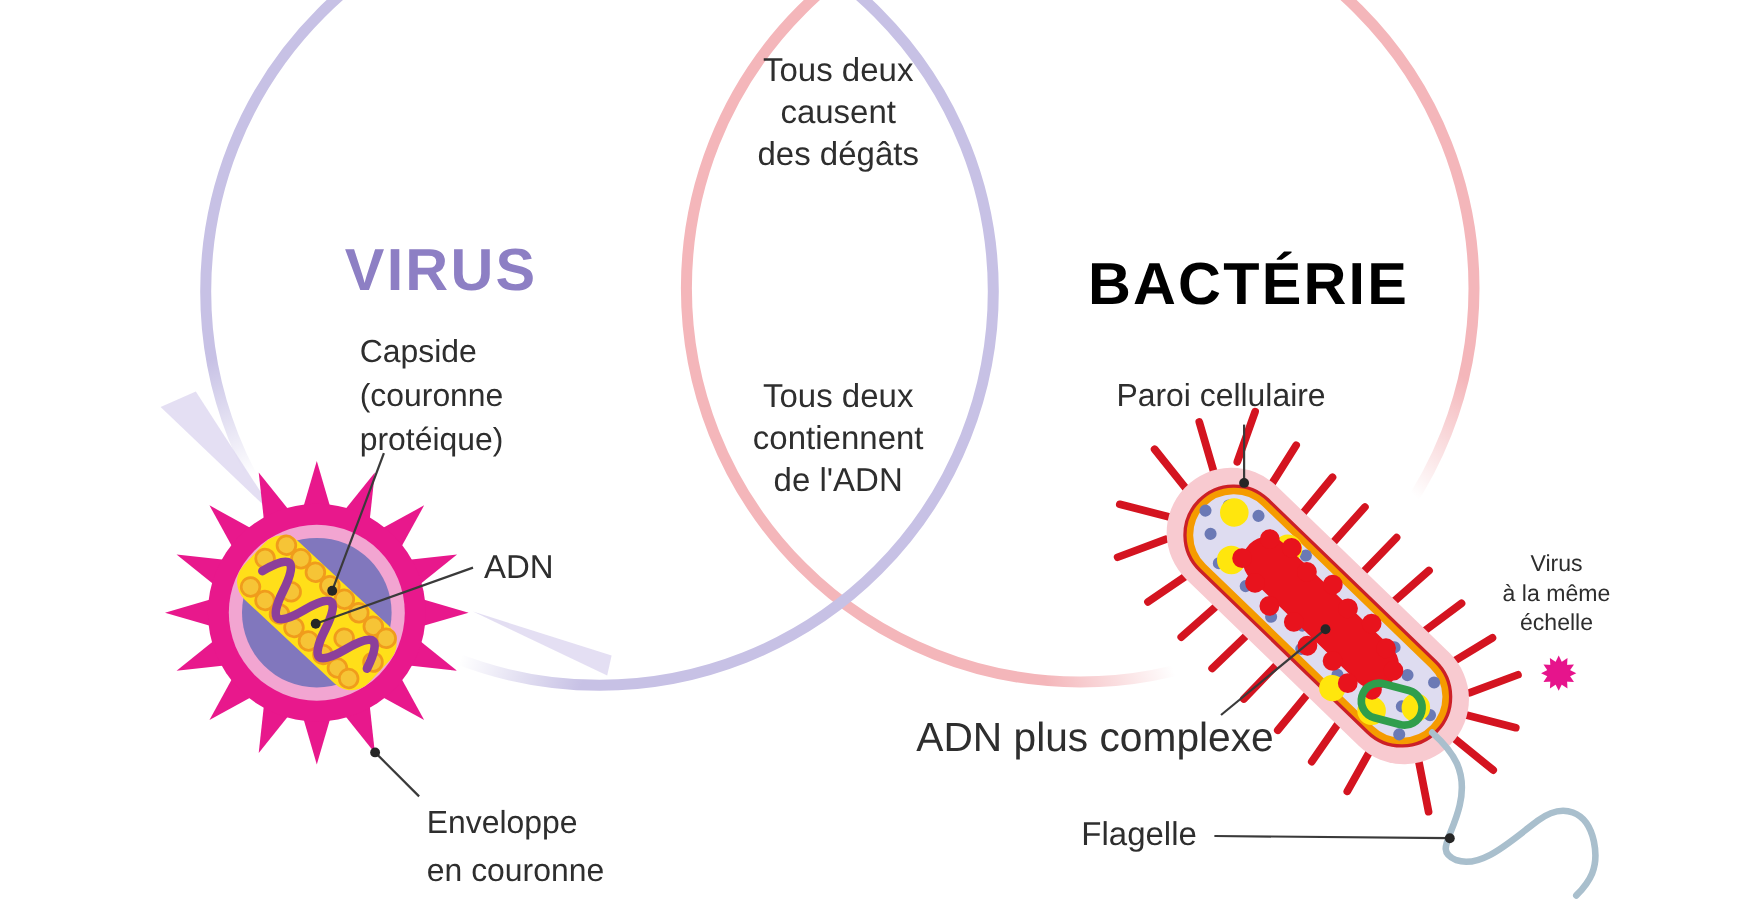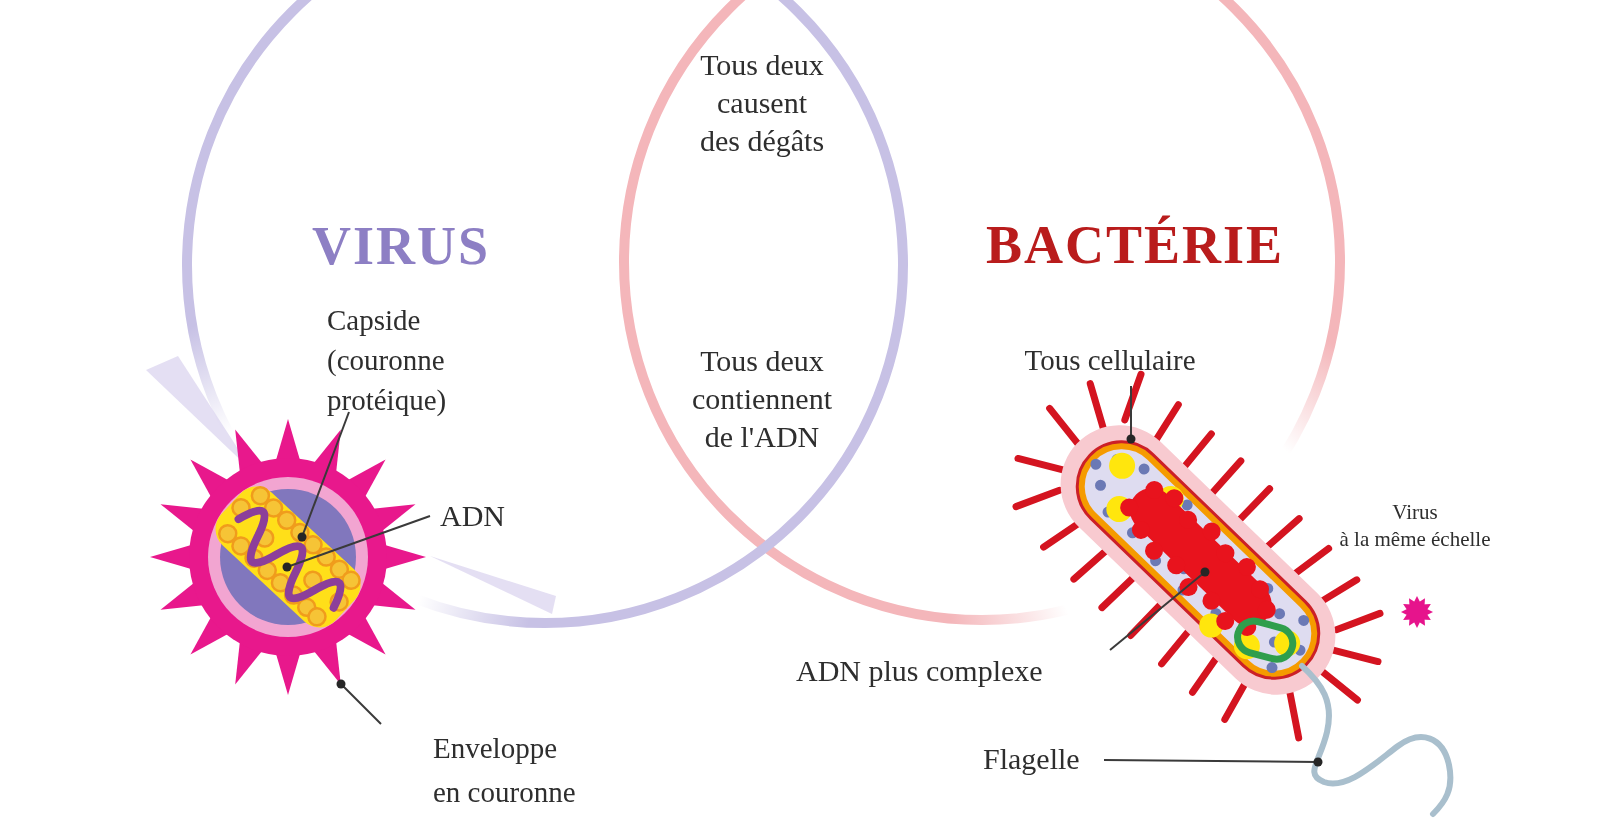--- a/index.html
+++ b/index.html
@@ -1,18 +1,18 @@
 <!DOCTYPE html>
 <html><head>
 <meta charset="utf-8">
 <style>
   html,body{margin:0;padding:0;background:#ffffff;}
   #canvas{
     position:relative;width:1568px;height:836px;overflow:hidden;background:#ffffff;
-    font-family:Liberation Serif, serif;
+    font-family:Liberation Sans, sans-serif;
   }
   #scene{position:absolute;left:0;top:0;}
   .txt{position:absolute;white-space:pre-line;}
   .title{font-size:54px;font-weight:bold;letter-spacing:2px;transform:translate(-50%,-50%);}
   .lens-text{font-size:30px;line-height:38px;text-align:center;transform:translateX(-50%);}
   .label{font-size:29px;line-height:40px;}
   .small{font-size:21px;line-height:27px;text-align:center;transform:translateX(-50%);}
 </style>
 </head>
 <body>
@@ -222,38 +222,38 @@
   </svg>
 
   <div style="color: rgb(46, 46, 46);">
 
     <div class="txt lens-text" style="left:762px;top:46px;">Tous deux
 causent
 des dégâts</div>
 
     <div class="txt title" style="left: 401px; top: 246px; color: rgb(141, 127, 196);">VIRUS</div>
 
-    <div class="txt title" style="left: 1135px; top: 245px; color: #b91c1c;">BACTÉRIE</div>
+    <div class="txt title" style="left: 1135px; top: 258px; color: #000000;">BACTÉRIE</div>
 
     <div class="txt label" style="left:327px;top:300px;">Capside
 (couronne
 protéique)</div>
 
     <div class="txt lens-text" style="left:762px;top:342px;">Tous deux
 contiennent
 de l'ADN</div>
 
-    <div class="txt label" style="left:1110px;top:340px;transform:translateX(-50%);">Tous cellulaire</div>
+    <div class="txt label" style="left:1110px;top:340px;transform:translateX(-50%);">Paroi cellulaire</div>
 
     <div class="txt label" style="left:440px;top:496px;font-size:30px;">ADN</div>
 
     <div class="txt small" style="left:1415px;top:499px;">Virus
 à la même échelle</div>
 
-    <div class="txt label" style="left:796px;top:651px;font-size:30px;">ADN plus complexe</div>
-
-    <div class="txt label" style="left:388px;top:726px;line-height:44px;margin-left:45px;">Enveloppe
+    <div class="txt label" style="left:833px;top:651px;font-size:37px;">ADN plus complexe</div>
+
+    <div class="txt label" style="left:388px;top:726px;line-height:44px;">Enveloppe
 en couronne</div>
 
     <div class="txt label" style="left:983px;top:739px;font-size:30px;text-align:right;">Flagelle</div>
   </div>
 
 </div>
 
 </body></html>

